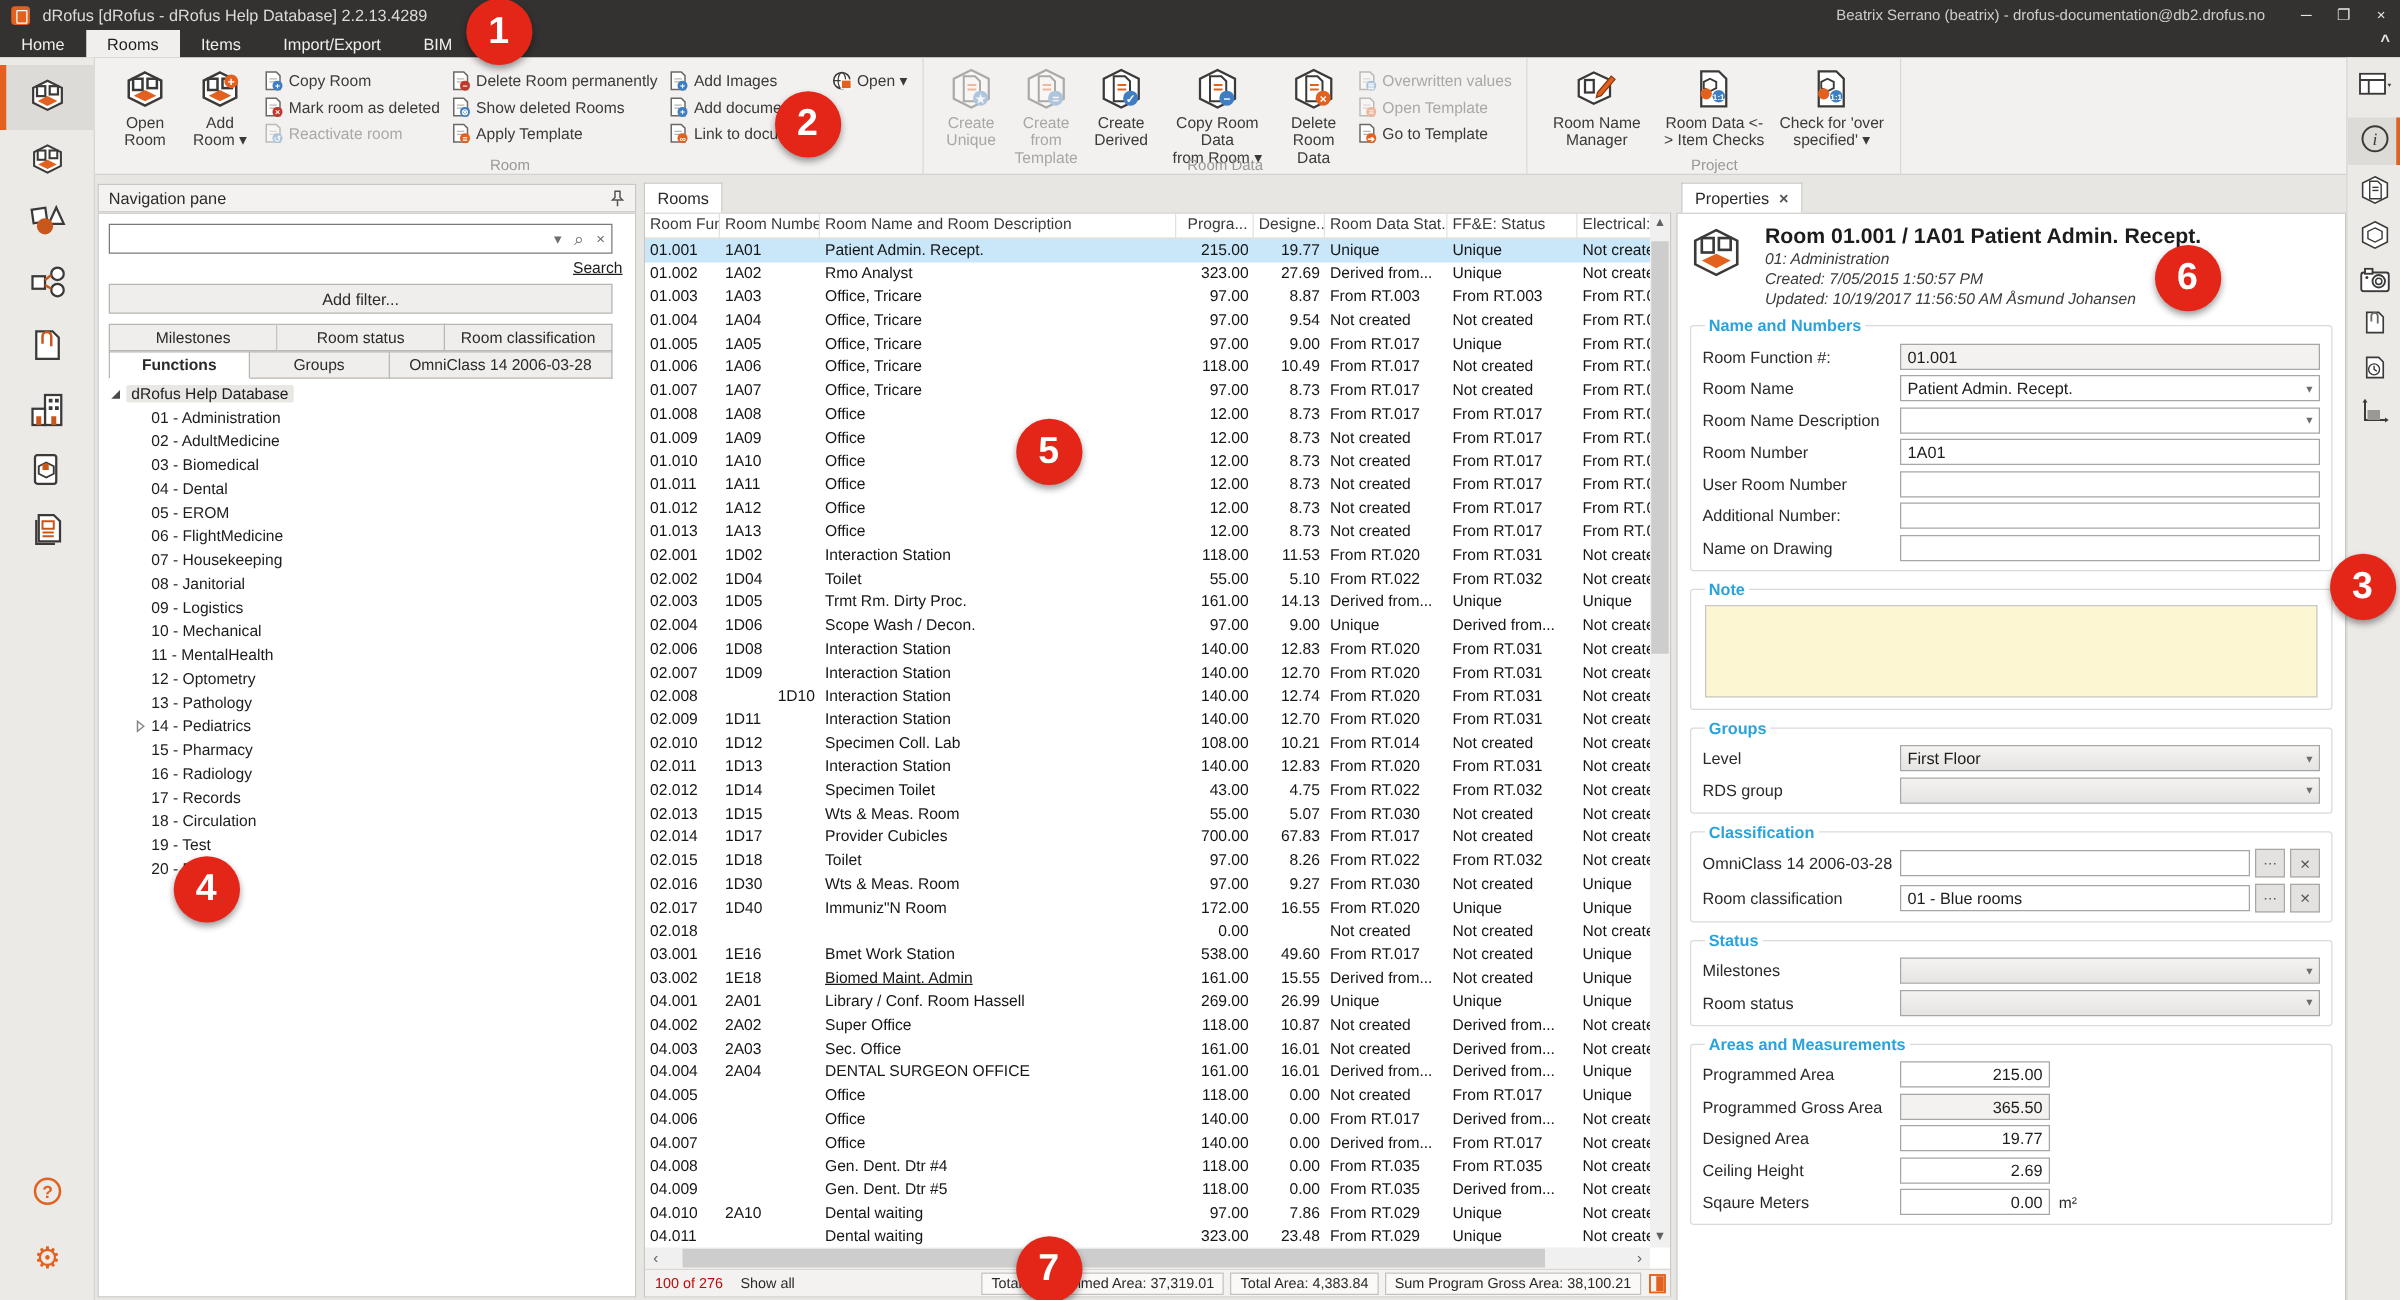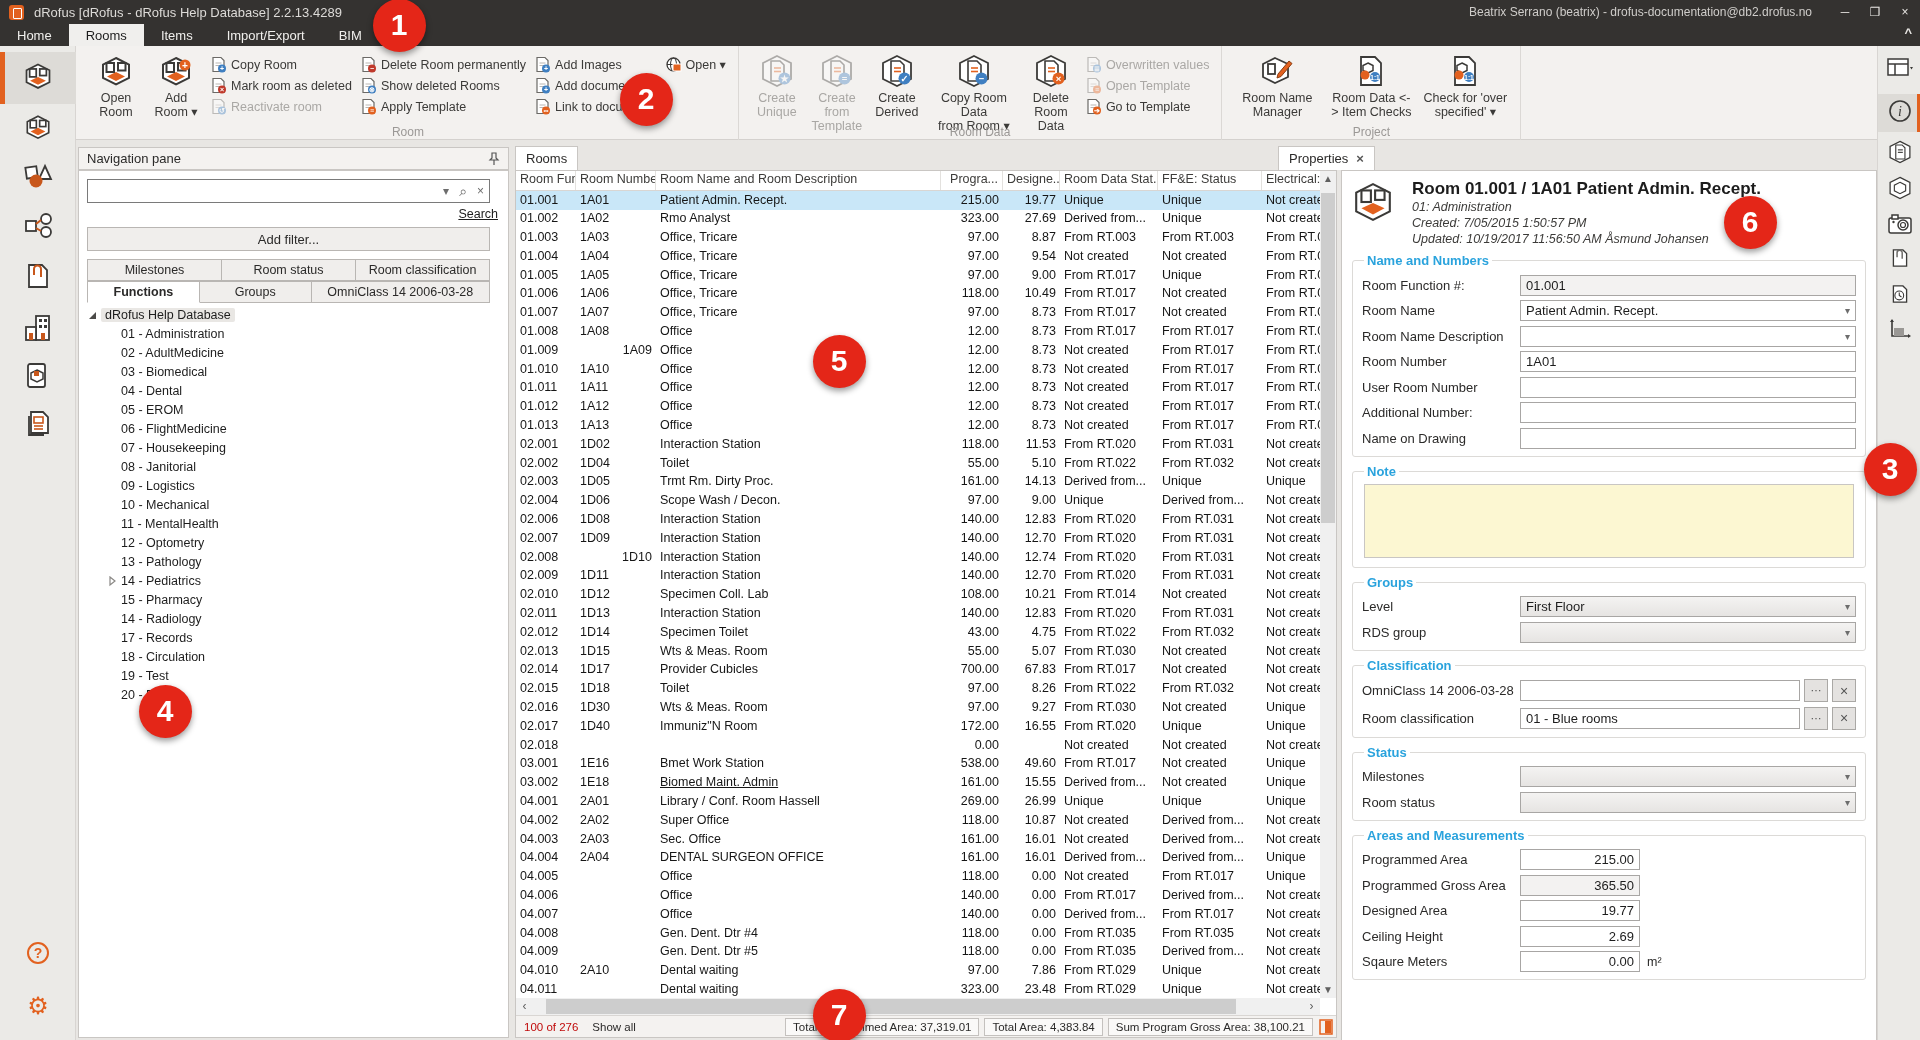--- a/index.html
+++ b/index.html
@@ -98,21 +98,21 @@
   .hscroll { position:absolute; left:0; right:16px; bottom:22px; height:17px; background:#f0f0f0; }
   .hthumb { position:absolute; top:1px; bottom:1px; left:30px; width:690px; background:#cdcdcd; }
   .harrow { position:absolute; top:0; bottom:0; width:17px; color:#606060; font-size:12px; text-align:center; line-height:17px; }
   .tstatus { position:absolute; left:0; right:0; bottom:0; height:22px; background:#f4f2f0; border-top:1px solid #d9d6d3;
     display:flex; align-items:center; font-size:11.5px; color:#2b2a29; padding:0 3px; }
   .count-red { color:#c00a0a; margin:0 14px 0 5px; }
   .totals { margin-left:auto; display:flex; align-items:center; gap:5px; }
   .total-badge { border:1px solid #c4c1be; background:#faf9f8; padding:2px 7px; white-space:nowrap; }
 
   
-  .props-tab { left:1278px; top:146px; }
+  .props-tab { left:1345px; top:146px; }
   .props-tab .closex { margin-left:8px; color:#555; font-weight:bold; }
   .props-body { left:1341px; top:170px; width:536px; height:936px; overflow:hidden; }
   .ph { position:relative; padding:8px 10px 4px 12px; }
   .ph-icon { position:absolute; left:10px; top:10px; width:42px; height:42px; }
   .ph-text { margin-left:58px; }
   .ph-title { font-size:17px; font-weight:bold; color:#1c1c1c; }
   .ph-sub { font-size:12.5px; font-style:italic; color:#3c3b39; line-height:16px; }
   fieldset { border:1px solid #dcdad7; border-radius:3px; margin:2px 10px 7px 10px; padding:2px 9px 7px 9px; }
   legend { color:#2aa3dd; font-weight:bold; font-size:13px; padding:0 3px; margin-left:2px; }
   .frow { display:flex; align-items:center; margin-top:4.5px; }
@@ -587,21 +587,21 @@
               <svg width="11" height="11" viewBox="0 0 11 11">
                 <polygon points="3,1 8,5 3,9" fill="none" stroke="#8a8885" stroke-width="1.2"></polygon>
               </svg>
             </span>
             <span>14 - Pediatrics</span>
           </div>
           <div class="tree-row">
             <span>15 - Pharmacy</span>
           </div>
           <div class="tree-row">
-            <span>14 - Radiology</span>
+            <span>16 - Radiology</span>
           </div>
           <div class="tree-row">
             <span>17 - Records</span>
           </div>
           <div class="tree-row">
             <span>18 - Circulation</span>
           </div>
           <div class="tree-row">
             <span>19 - Test</span>
           </div>
@@ -702,21 +702,21 @@
           <div class="td" style="width: 80px; flex: 0 0 80px;">1A08</div>
           <div class="td" style="width: 285px; flex: 0 0 285px;">Office</div>
           <div class="td num" style="width: 62px; flex: 0 0 62px;">12.00</div>
           <div class="td num" style="width: 57px; flex: 0 0 57px;">8.73</div>
           <div class="td" style="width: 98px; flex: 0 0 98px;">From RT.017</div>
           <div class="td" style="width: 104px; flex: 0 0 104px;">From RT.017</div>
           <div class="td" style="width: 60px; flex: 0 0 60px;">From RT.0</div>
         </div>
         <div class="tr">
           <div class="td" style="width: 60px; flex: 0 0 60px;">01.009</div>
-          <div class="td" style="width: 80px; flex: 0 0 80px; text-align: right;">1A09</div>
+          <div class="td" style="width: 80px; flex: 0 0 80px;">1A09</div>
           <div class="td" style="width: 285px; flex: 0 0 285px;">Office</div>
           <div class="td num" style="width: 62px; flex: 0 0 62px;">12.00</div>
           <div class="td num" style="width: 57px; flex: 0 0 57px;">8.73</div>
           <div class="td" style="width: 98px; flex: 0 0 98px;">Not created</div>
           <div class="td" style="width: 104px; flex: 0 0 104px;">From RT.017</div>
           <div class="td" style="width: 60px; flex: 0 0 60px;">From RT.0</div>
         </div>
         <div class="tr">
           <div class="td" style="width: 60px; flex: 0 0 60px;">01.010</div>
           <div class="td" style="width: 80px; flex: 0 0 80px;">1A10</div>

